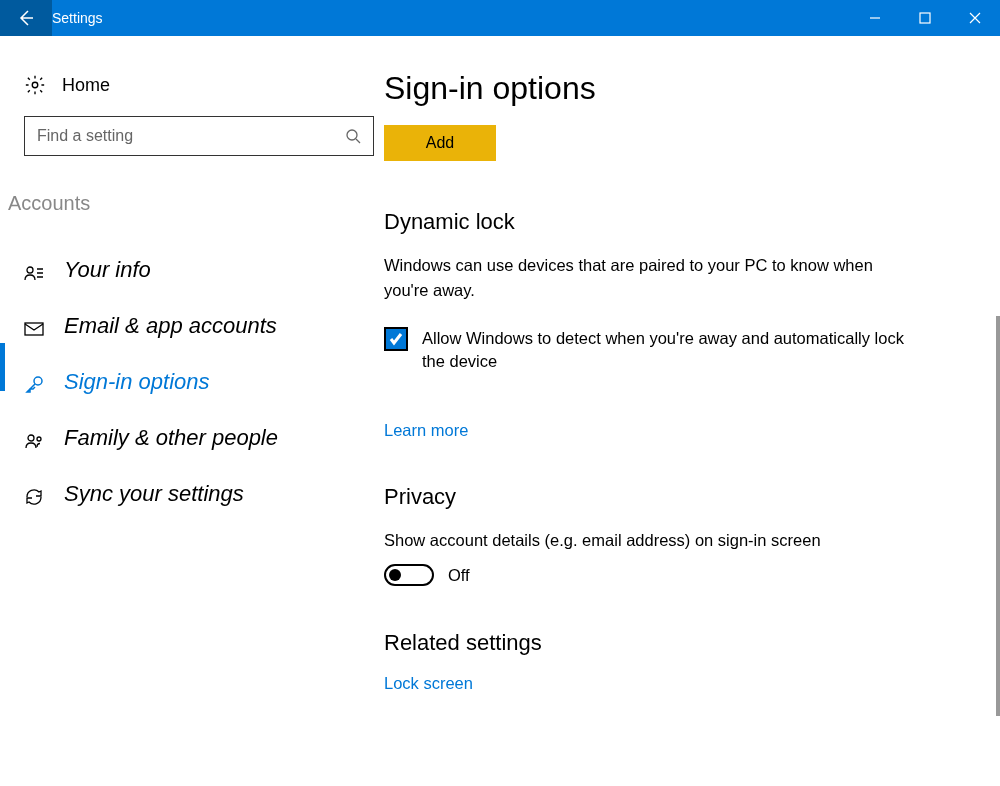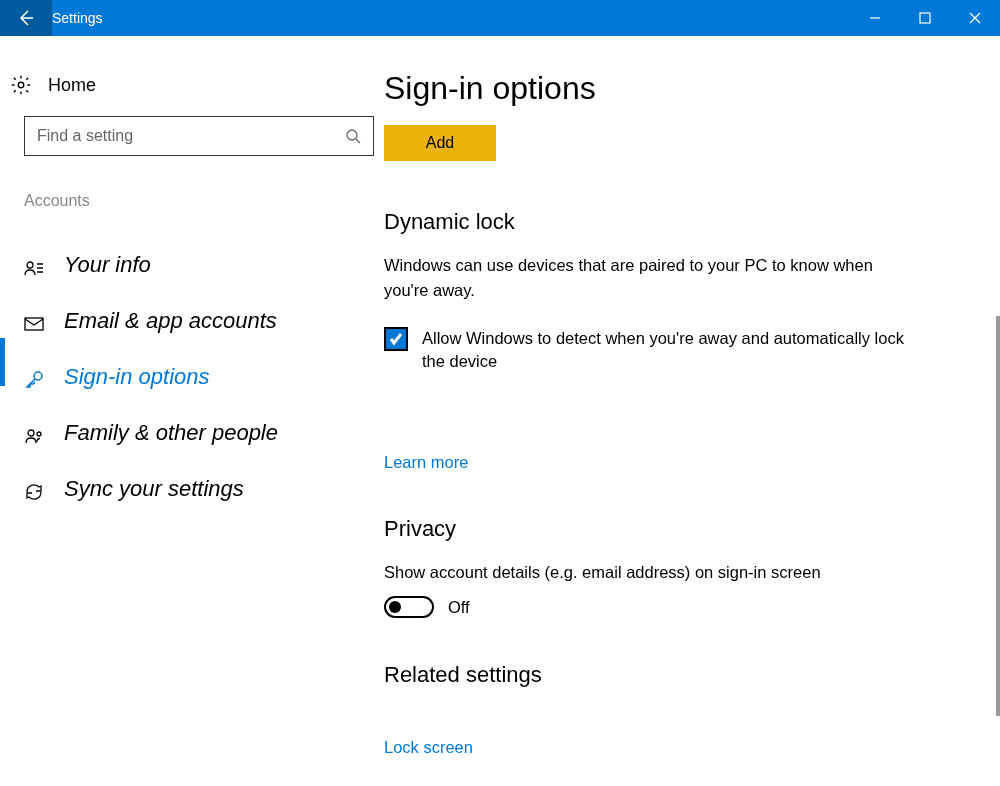--- a/index.html
+++ b/index.html
@@ -8,51 +8,51 @@
     .titlebar { height: 36px; background: #0078d7; display: flex; align-items: center; color: #fff; }
     .back-btn { width: 52px; height: 36px; display: flex; align-items: center; justify-content: center; cursor: pointer; background: #005a9e; }
     .title-text { flex: 1; font-size: 14px; padding-left: 0; }
     .win-controls { display: flex; }
     .win-btn { width: 50px; height: 36px; display: flex; align-items: center; justify-content: center; cursor: pointer; }
     .win-btn svg { stroke: #fff; }
     
     .body-area { display: flex; height: calc(100% - 36px); }
     
     .sidebar { width: 380px; padding: 30px 0 0 0; }
-    .home-row { display: flex; align-items: center; padding: 8px 24px 20px 10px; text-align: center; }
+    .home-row { display: flex; align-items: center; padding: 8px 24px 20px 24px; text-align: center; }
     .home-row .icon { width: 22px; height: 22px; margin-right: 16px; }
     .home-row .label { font-size: 18px; color: #000; }
     
     .search-row { padding: 0 24px 30px 24px; }
     .search-box { width: 350px; height: 40px; border: 1px solid #333; display: flex; align-items: center; padding: 0 12px; }
     .search-box input { border: none; flex: 1; font-size: 16px; outline: none; color: #666; font-family: inherit; }
     .search-box input::placeholder { color: #666; }
     .search-icon { width: 16px; height: 16px; }
     
-    .section-label { color: #888; font-size: 16px; padding: 6px 24px 12px 24px; }
+    .section-label { color: #888; font-size: 20px; padding: 6px 24px 12px 8px; }
     
     .nav-item { height: 56px; display: flex; align-items: flex-end; padding: 0 24px; font-size: 22px; color: #000; cursor: pointer; position: relative; font-style: italic; }
     .nav-item .nav-icon { width: 20px; height: 20px; margin-right: 20px; display: flex; align-items: center; justify-content: center; }
     .nav-item.active { color: #0078d7; }
     .nav-item.active::before { content: ""; position: absolute; left: 0; top: 4px; bottom: 4px; width: 5px; background: #0078d7; }
     .nav-item.active svg { stroke: #0078d7; fill: none; }
     
     .content { flex: 1; padding: 34px 24px 0 4px; overflow-y: auto; position: relative; }
     .page-title { font-size: 32px; font-weight: 400; margin-bottom: 18px; }
     .add-btn { background: #eab308; border: none; width: 112px; height: 36px; font-size: 16px; margin-bottom: 48px; cursor: pointer; font-family: inherit; }
     
     .section-title { font-size: 22px; font-weight: 400; margin-bottom: 18px; }
     .section-text { font-size: 16.5px; color: #000; line-height: 1.5; margin-bottom: 24px; max-width: 520px; }
     
     .checkbox-row { display: flex; align-items: flex-start; margin-bottom: 48px; max-width: 520px; }
     .checkbox { width: 24px; height: 24px; border: 2px solid #000; background: #0078d7; display: flex; align-items: center; justify-content: center; flex-shrink: 0; margin-right: 14px; }
     .checkbox svg { stroke: #fff; stroke-width: 3; fill: none; }
     .checkbox-label { font-size: 16.5px; line-height: 1.4; }
     
-    .link { color: #0078d7; font-size: 16.5px; cursor: pointer; display: inline-block; margin-top: 32px; }
+    .link { color: #0078d7; font-size: 16.5px; cursor: pointer; display: inline-block; }
     
     .section { margin-bottom: 44px; }
     
     .toggle-row { display: flex; align-items: center; margin-top: 12px; }
     .toggle { width: 50px; height: 22px; border: 2px solid #000; border-radius: 11px; position: relative; margin-right: 14px; cursor: pointer; }
     .toggle::after { content: ""; width: 12px; height: 12px; background: #000; border-radius: 50%; position: absolute; left: 3px; top: 3px; }
     .toggle-label { font-size: 16.5px; }
     
     .scrollbar { position: absolute; right: 0; top: 280px; width: 4px; height: 400px; background: #999; }
   </style>

